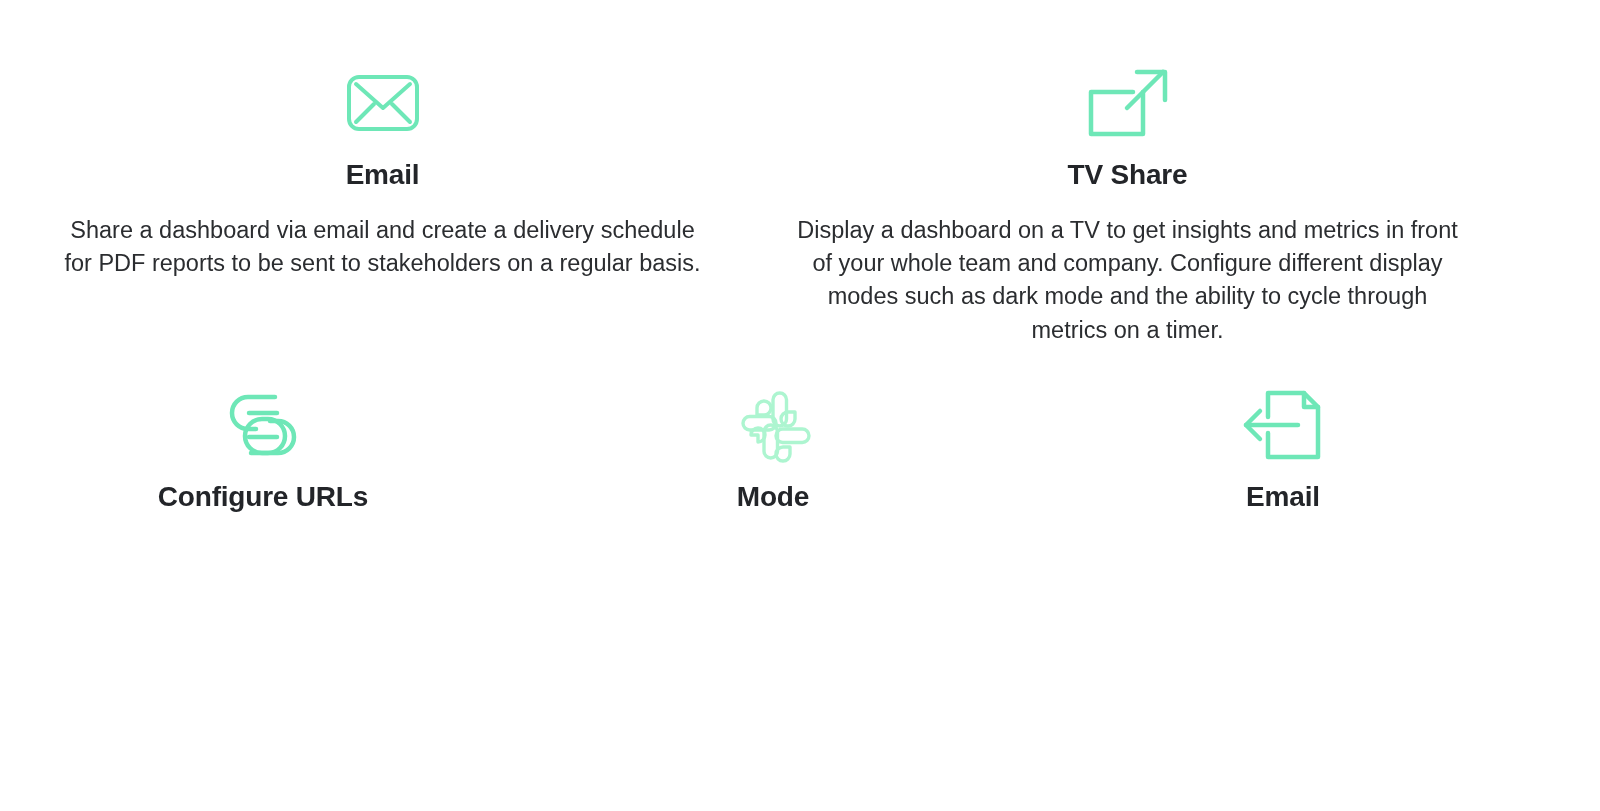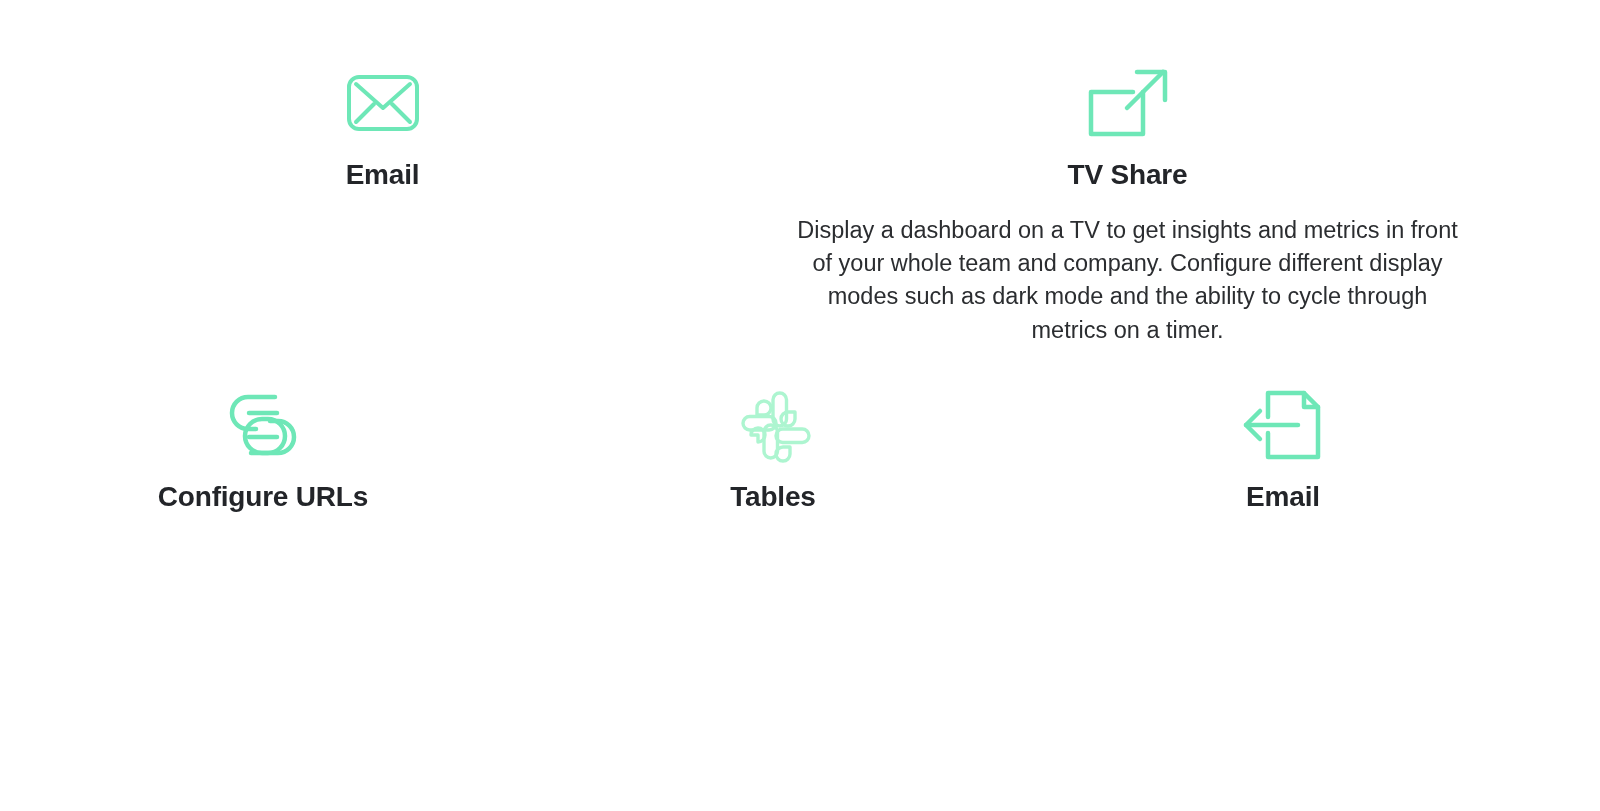--- a/index.html
+++ b/index.html
@@ -92,20 +92,21 @@
     <div class="feature-card">
       <div class="feature-icon">
         <svg width="72" height="56" viewBox="0 0 72 56" fill="none" stroke="#6EE7B7" stroke-width="4" stroke-linecap="round" stroke-linejoin="round">
           <rect x="2" y="2" width="68" height="52" rx="10"></rect>
           <path d="M9 9 L36 33 L63 9"></path>
           <path d="M9 47 L27 29"></path>
           <path d="M63 47 L45 29"></path>
         </svg>
       </div>
       <div class="feature-title">Email</div>
+      <div class="feature-desc w-email">Share a dashboard via email and create a delivery schedule for PDF reports to be sent to stakeholders on a regular basis.</div>
     </div>
 
     <div class="feature-card">
       <div class="feature-icon">
         <svg width="82" height="70" viewBox="0 0 82 70" fill="none" stroke="#6EE7B7" stroke-width="4.5" stroke-linecap="round" stroke-linejoin="round">
           <polyline points="56,24 56,66 4,66 4,24 46,24"></polyline>
           <line x1="40" y1="40" x2="76" y2="4"></line>
           <polyline points="50,4 78,4 78,32"></polyline>
         </svg>
       </div>
@@ -144,21 +145,21 @@
 
           <path d="M12 46 a7 7 0 1 1 7 7 v-7 z"></path>
 
           <rect x="25" y="36" width="13.5" height="33" rx="6.75"></rect>
 
           <rect x="37" y="40" width="33" height="13.5" rx="6.75"></rect>
 
           <path d="M44 58 a7 7 0 1 0 7 7 v-7 z"></path>
         </svg>
       </div>
-      <div class="feature-title">Tables</div>
+      <div class="feature-title">Mode</div>
     </div>
 
     <div class="feature-card">
       <div class="feature-icon">
         <svg width="82" height="72" viewBox="0 0 82 72" fill="none" stroke="#6EE7B7" stroke-width="4.5" stroke-linecap="round" stroke-linejoin="round">
           <path d="M26 28 V4 H62 L76 18 V68 H26 V44"></path>
           <polyline points="62,4 62,18 76,18"></polyline>
           <line x1="4" y1="36" x2="56" y2="36"></line>
           <polyline points="18,22 4,36 18,50"></polyline>
         </svg>

